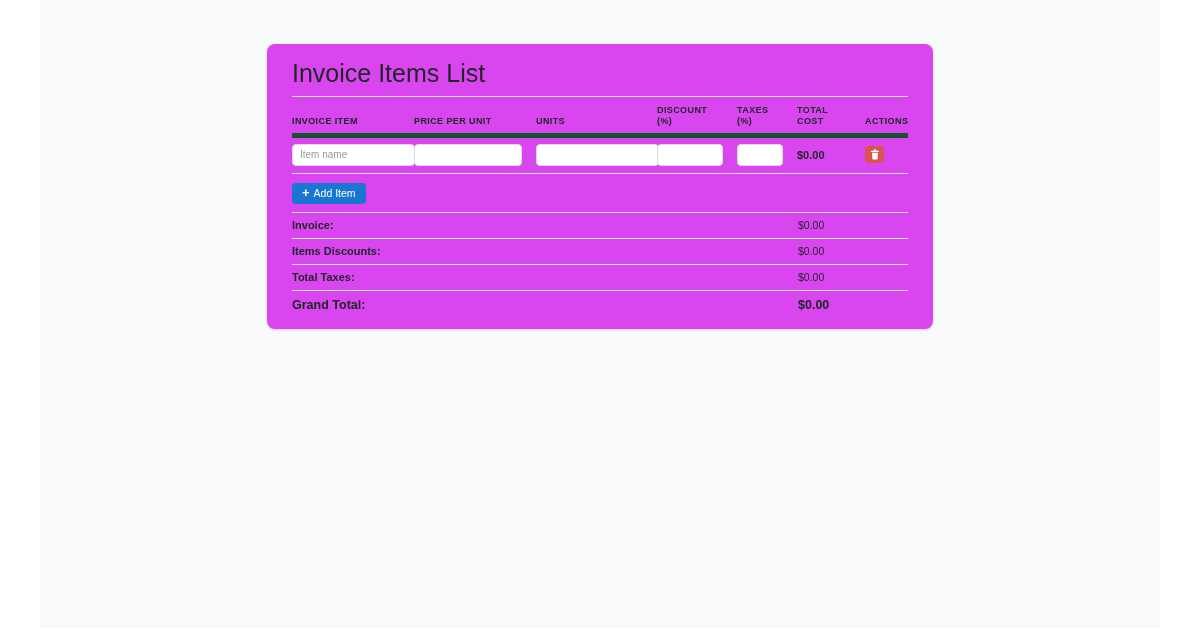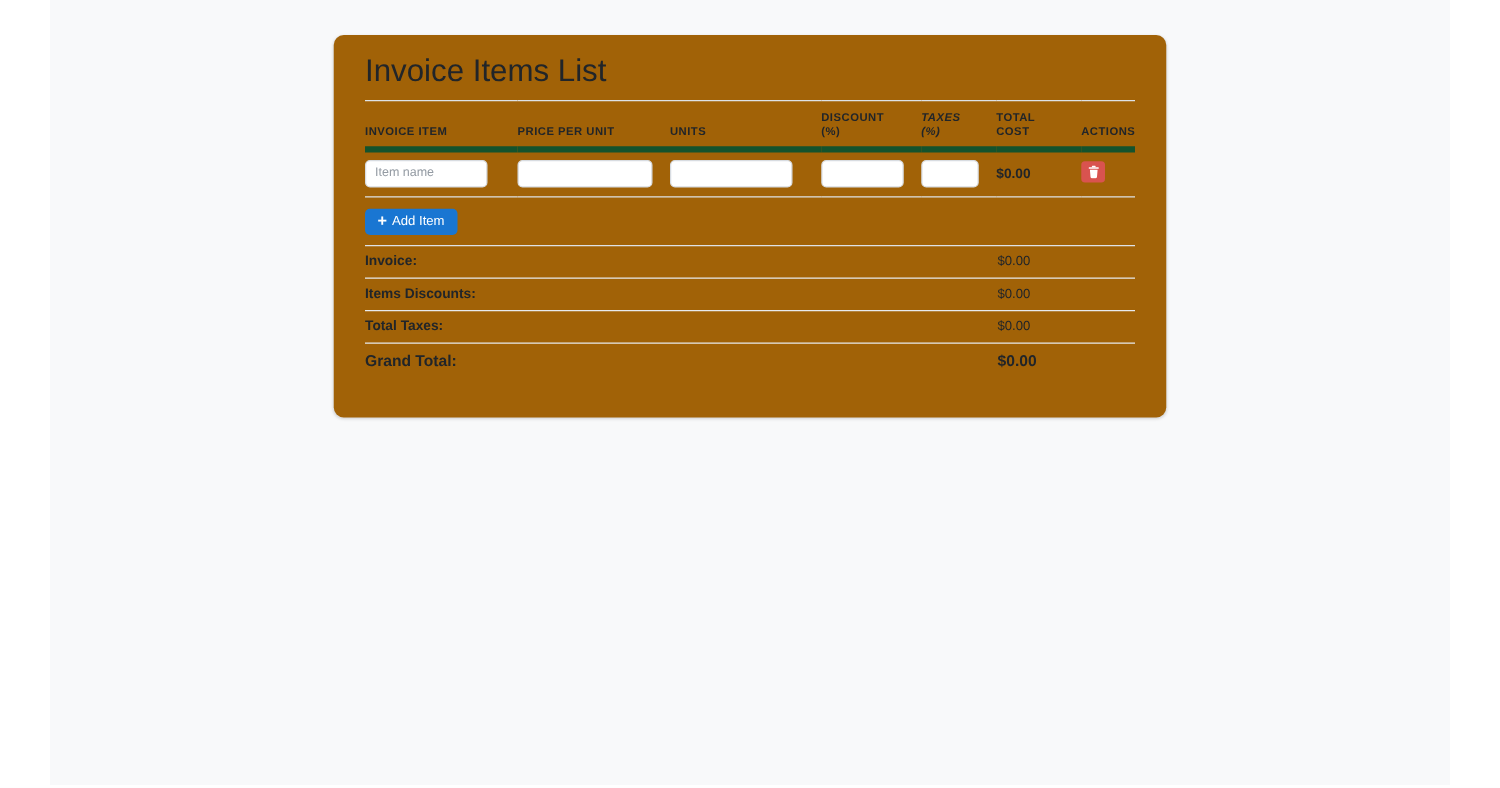--- a/index.html
+++ b/index.html
@@ -8,25 +8,25 @@
 
   .page {
     margin: 0 40px;
     height: 628px;
     background: #f8f9fa;
     padding-top: 28px;
   }
 
   .card {
     width: 666px;
-    margin: 0 auto;
-    background: #a16207;
+    margin: 16px auto;
+    background: #d946ef;
     border-radius: 8px;
     box-shadow: 0 1px 3px rgba(0,0,0,0.10), 0 1px 2px rgba(0,0,0,0.06);
-    padding: 15px 25px 31px;
+    padding: 15px 25px 10px;
   }
 
   .card-title {
     margin: 0 0 8px;
     font-size: 25px;
     line-height: 29px;
     font-weight: 500;
     color: #212529;
   }
 
@@ -43,31 +43,31 @@
     font-weight: 700;
     letter-spacing: 0.4px;
     text-transform: uppercase;
     color: #212529;
     line-height: 1.2;
     padding: 8px 0 6px;
     border-bottom: 5px solid #14532d;
   }
   table.items th span { display: inline-block; }
   table.items th.col-discount span { max-width: 52px; }
-  table.items th.col-taxes span { max-width: 34px; font-style: italic; }
+  table.items th.col-taxes span { max-width: 34px; }
   table.items th.col-totalcost span { max-width: 40px; }
 
   table.items td {
     padding: 6px 0 7px;
     border-bottom: 1px solid #dee2e6;
     vertical-align: middle;
   }
 
   input.cell-input {
-    width: 98px;
+    width: 123px;
     height: 22px;
     border: 1px solid #d8dce1;
     border-radius: 4px;
     padding: 0 7px;
     font-size: 10px;
     font-family: "Liberation Sans", "DejaVu Sans", sans-serif;
     color: #212529;
     background: #ffffff;
     outline: none;
   }

